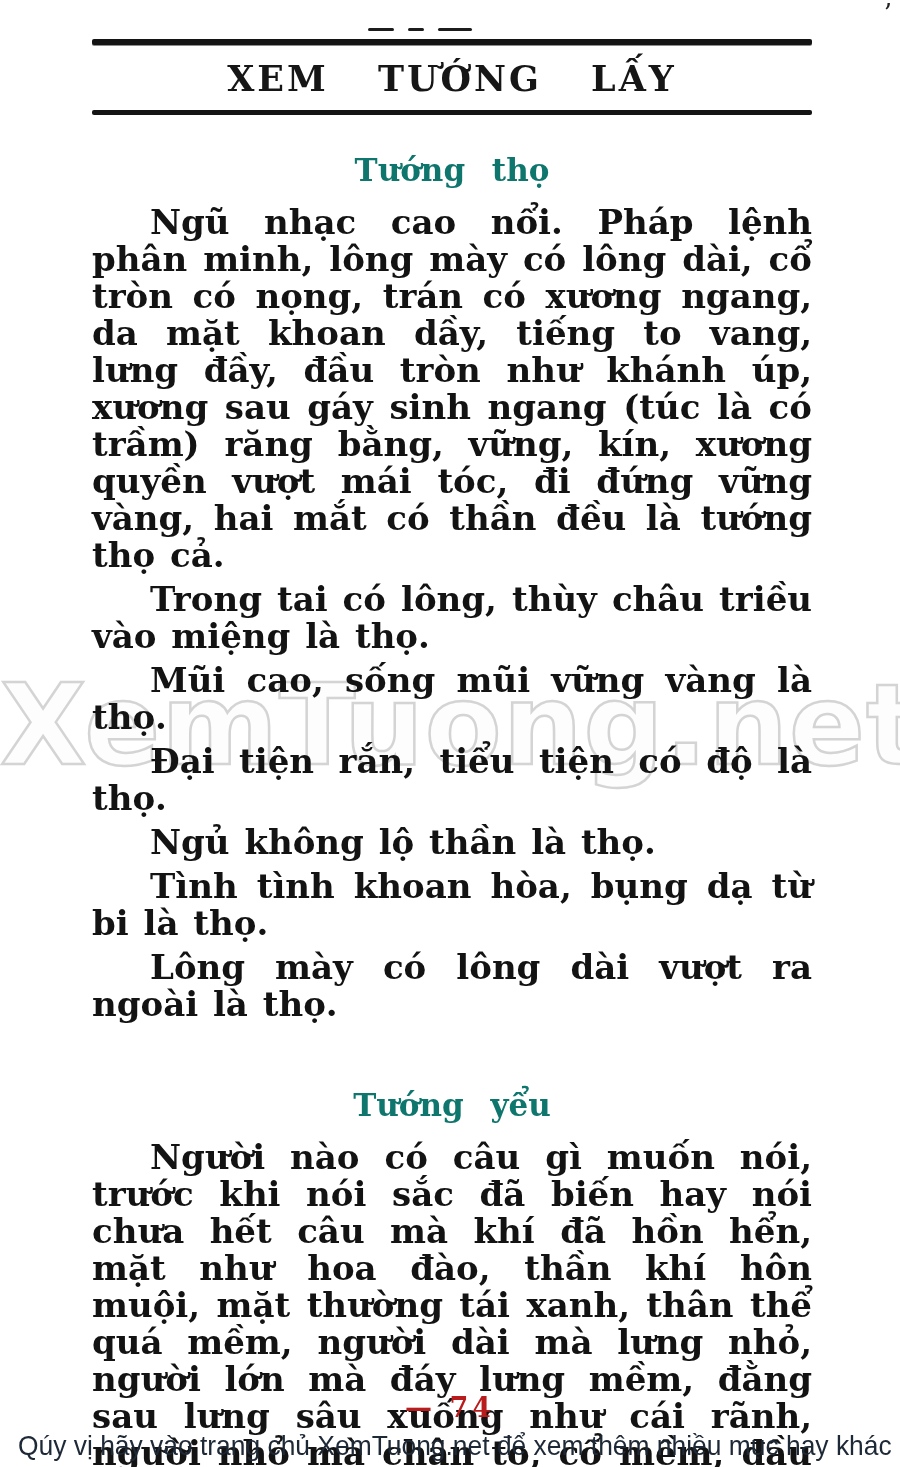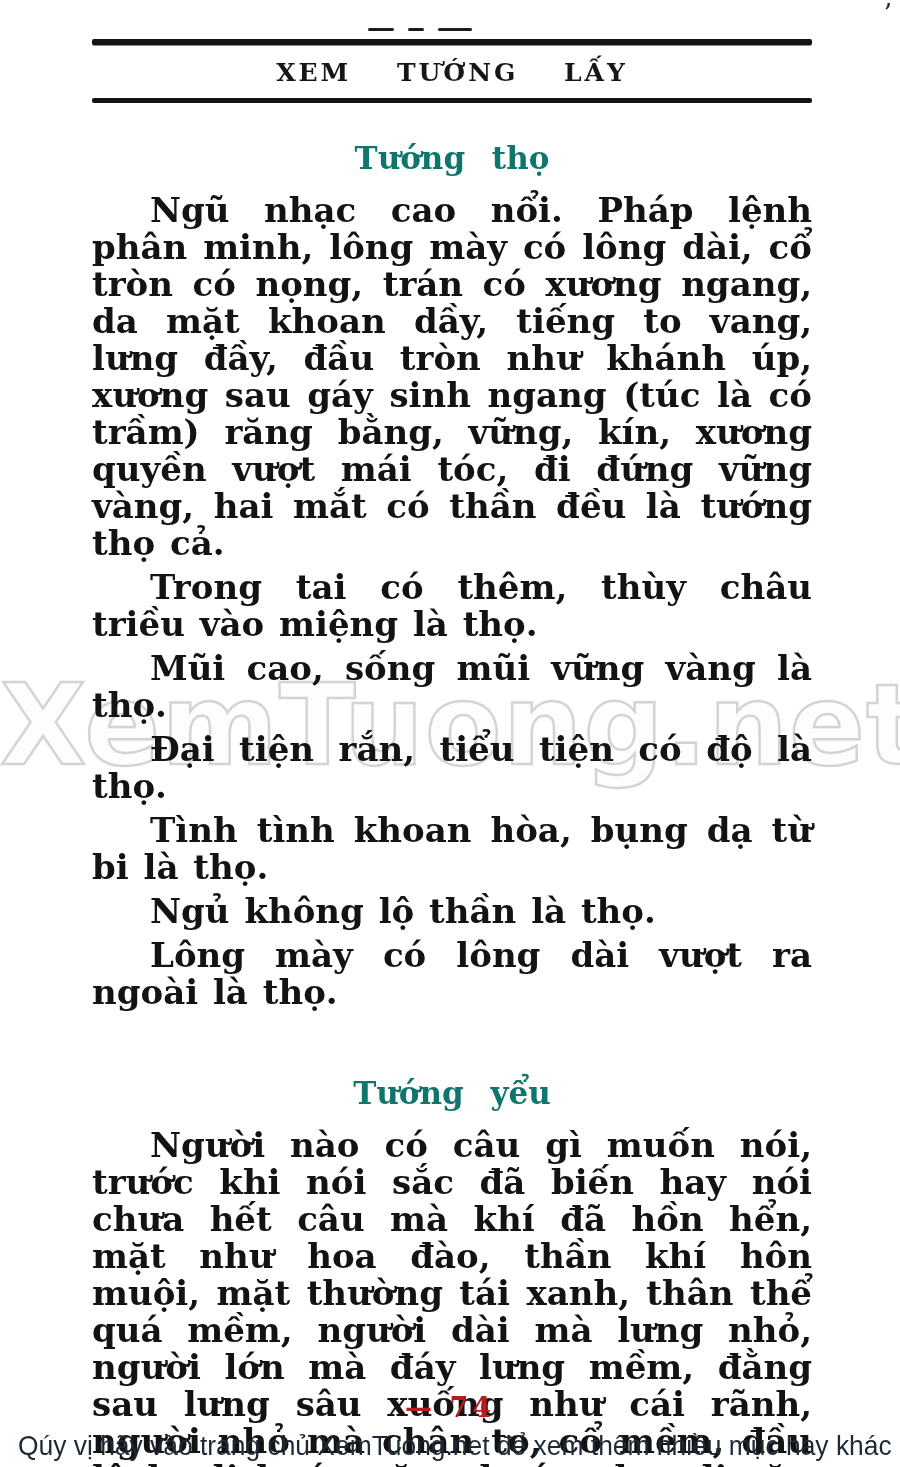--- a/index.html
+++ b/index.html
@@ -29,21 +29,21 @@
     position:absolute;top:2px;height:3px;background:#1c1c1c;border-radius:2px;
   }
   .artifact-dashes span:nth-child(1){left:276px;width:26px;}
   .artifact-dashes span:nth-child(2){left:316px;width:16px;}
   .artifact-dashes span:nth-child(3){left:346px;width:34px;}
   .rule{background:#141414;border-radius:2px;}
   .rule-top{height:6px;box-shadow:0 1px 0 rgba(0,0,0,.45);}
   .rule-bottom{height:5px;}
   .header-title{
     text-align:center;
-    font-size:25px;
+    font-size:35px;
     font-weight:bold;
     letter-spacing:3px;
     word-spacing:34px;
     color:#161616;
     margin:13px 0 11px 0;
   }
   .corner-mark{
     position:absolute;top:-2px;right:8px;
     font-size:26px;color:#222;z-index:3;
     font-family:"DejaVu Serif", serif;
@@ -132,25 +132,25 @@
           <span></span>
         </div>
       <div class="rule rule-top"></div>
       <div class="header-title">XEM TƯỚNG LẤY</div>
       <div class="rule rule-bottom"></div>
     </div>
 
     <h2 class="section-heading heading-tho">Tướng thọ</h2>
 
     <p>Ngũ nhạc cao nổi. Pháp lệnh phân minh, lông mày có lông dài, cổ tròn có nọng, trán có xương ngang, da mặt khoan dầy, tiếng to vang, lưng đầy, đầu tròn như khánh úp, xương sau gáy sinh ngang (túc là có trầm) răng bằng, vững, kín, xương quyền vượt mái tóc, đi đứng vững vàng, hai mắt có thần đều là tướng thọ cả.</p>
-    <p>Trong tai có thêm, thùy châu triều vào miệng là thọ.</p>
+    <p>Trong tai có lông, thùy châu triều vào miệng là thọ.</p>
     <p>Mũi cao, sống mũi vững vàng là thọ.</p>
     <p>Đại tiện rắn, tiểu tiện có độ là thọ.</p>
+    <p>Ngủ không lộ thần là thọ.</p>
     <p>Tình tình khoan hòa, bụng dạ từ bi là thọ.</p>
-    <p>Ngủ không lộ thần là thọ.</p>
     <p>Lông mày có lông dài vượt ra ngoài là thọ.</p>
 
     <h2 class="section-heading heading-yeu">Tướng yểu</h2>
 
     <p>Người nào có câu gì muốn nói, trước khi nói sắc đã biến hay nói chưa hết câu mà khí đã hồn hển, mặt như hoa đào, thần khí hôn muội, mặt thường tái xanh, thân thể quá mềm, người dài mà lưng nhỏ, người lớn mà đáy lưng mềm, đằng sau lưng sâu xuống như cái rãnh, người nhỏ mà chân to, cổ mềm, đầu lệch, đi bước nặng bước nhẹ, đi vặn vẹo như rắn, lẩy bẩy như chim</p>
 
   </div>
 
   <div class="footer-pageno">— 74</div>
 

